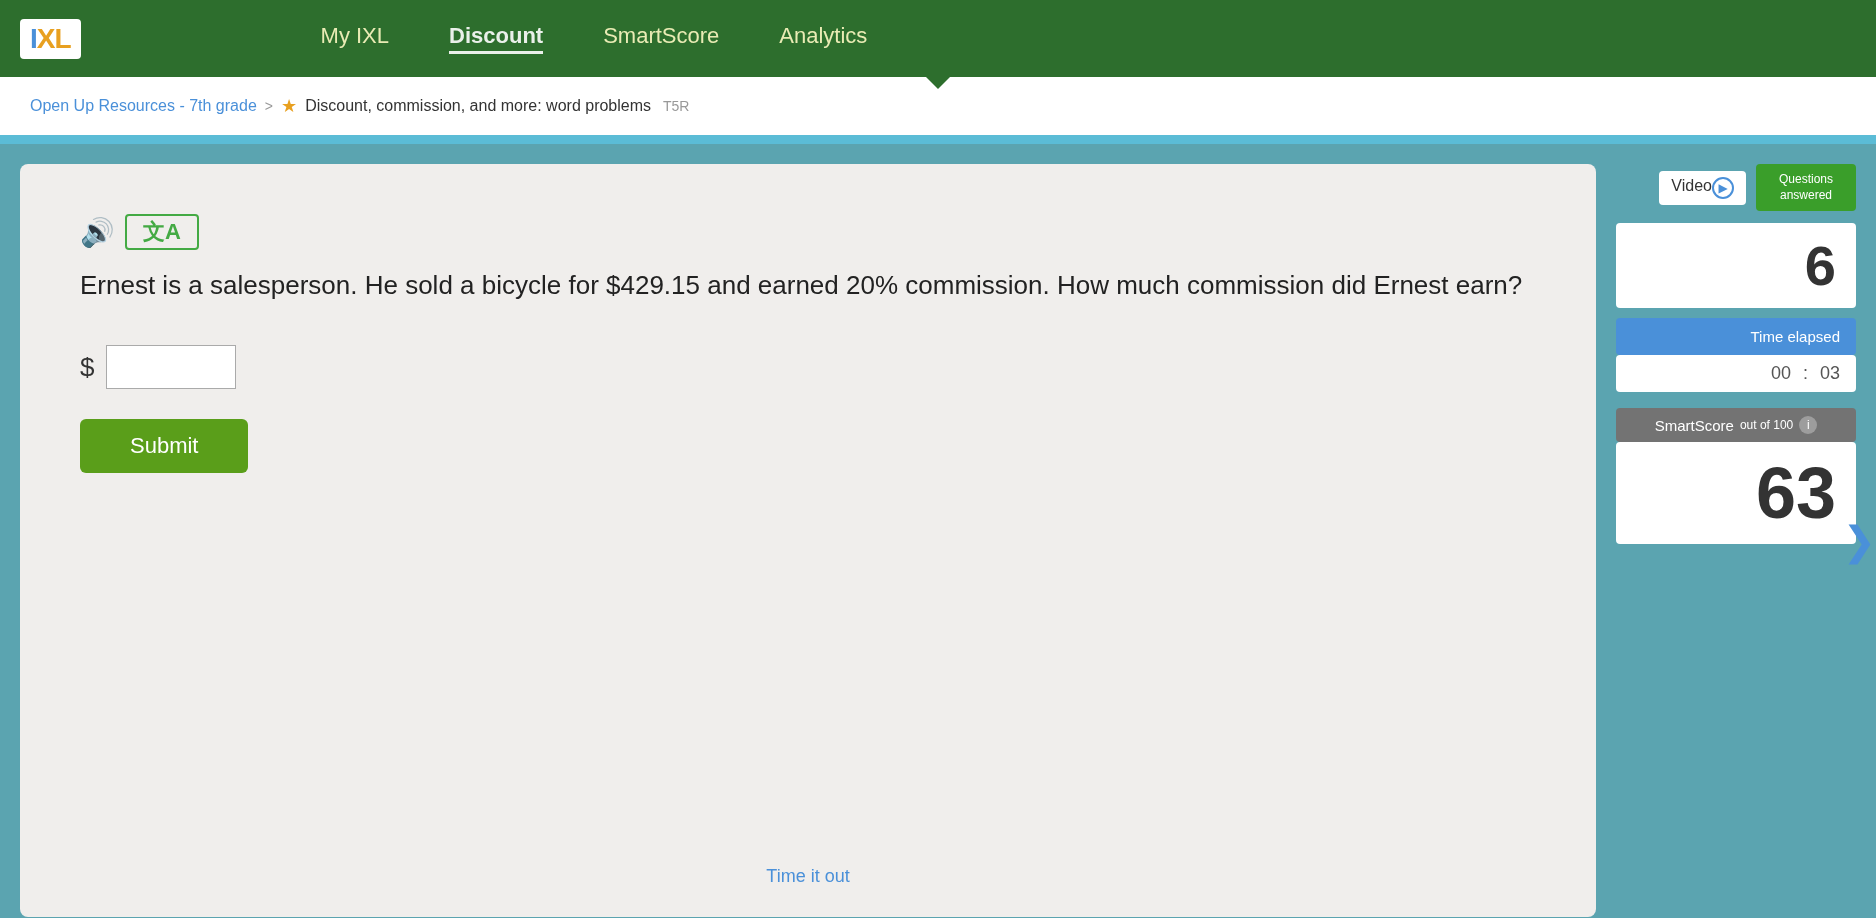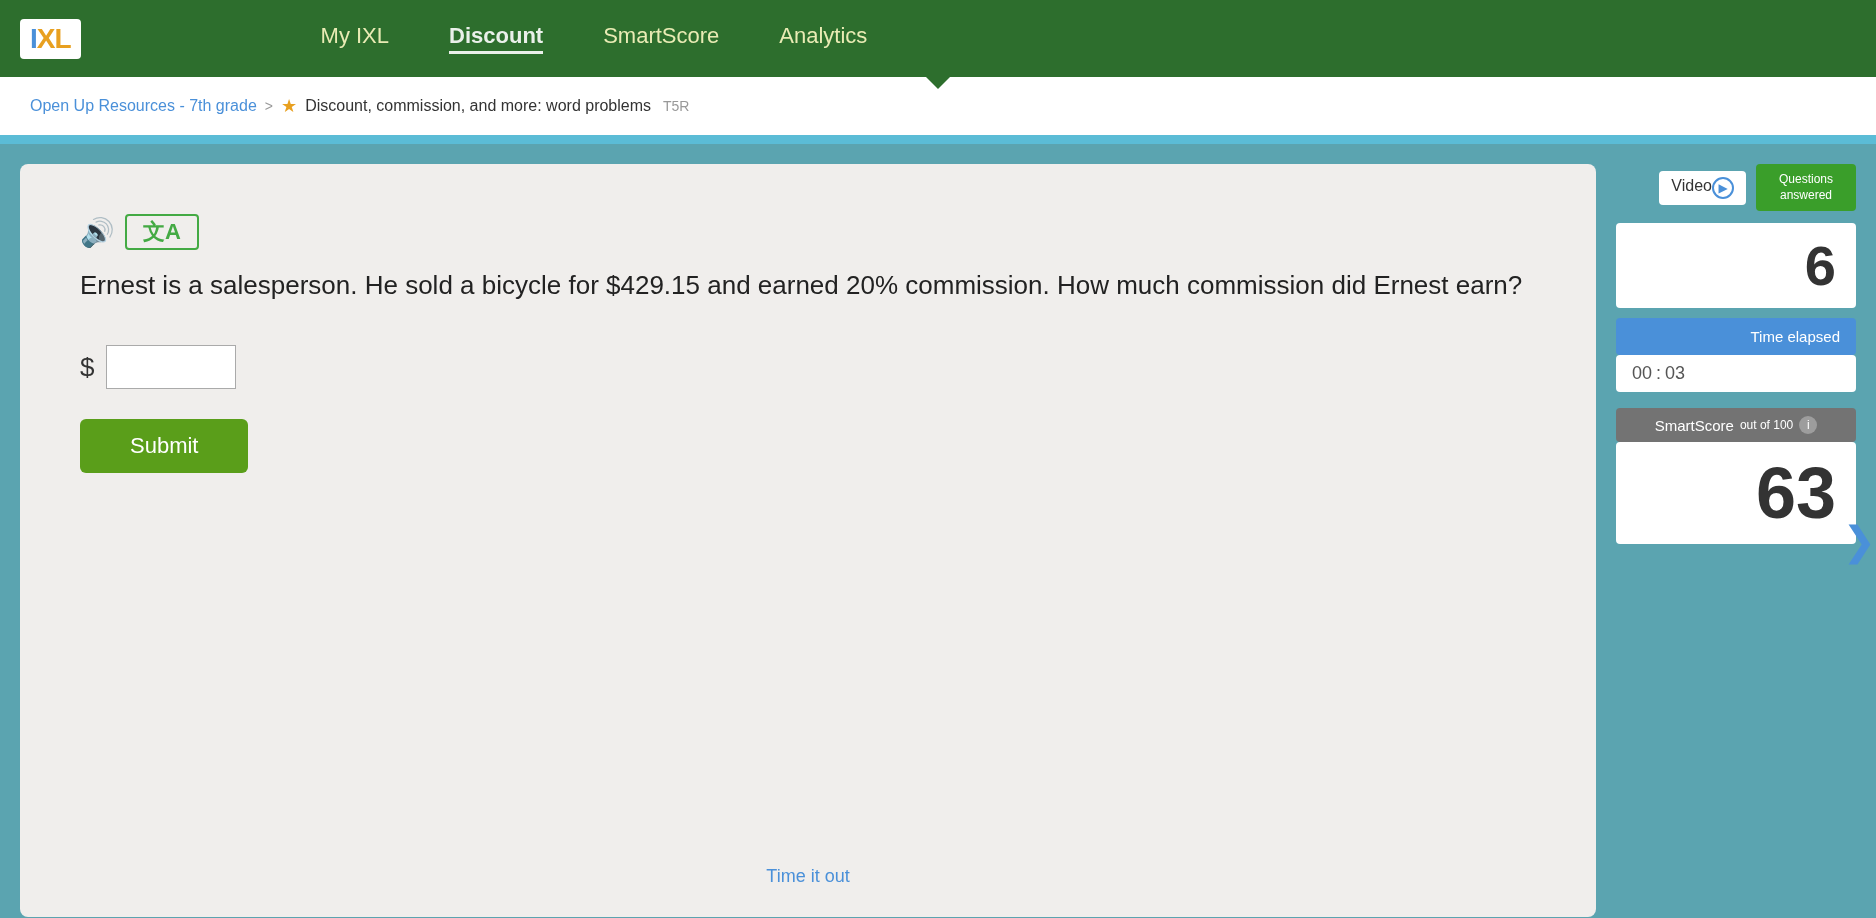--- a/index.html
+++ b/index.html
@@ -245,27 +245,28 @@
       cursor: pointer;
       width: 100%;
       text-align: right;
       margin-bottom: 0;
     }
 
     .time-display {
       background: white;
       width: 100%;
       display: flex;
+      justify-content: flex-end;
       align-items: center;
       padding: 8px 16px;
       border-radius: 4px;
       margin-bottom: 16px;
       font-size: 18px;
       color: #555;
-      gap: 4px;
+      gap: 12px;
     }
 
     .smart-score-btn {
       background: #737373;
       color: white;
       padding: 8px 14px;
       border-radius: 4px;
       font-size: 15px;
       cursor: pointer;
       width: 100%;

